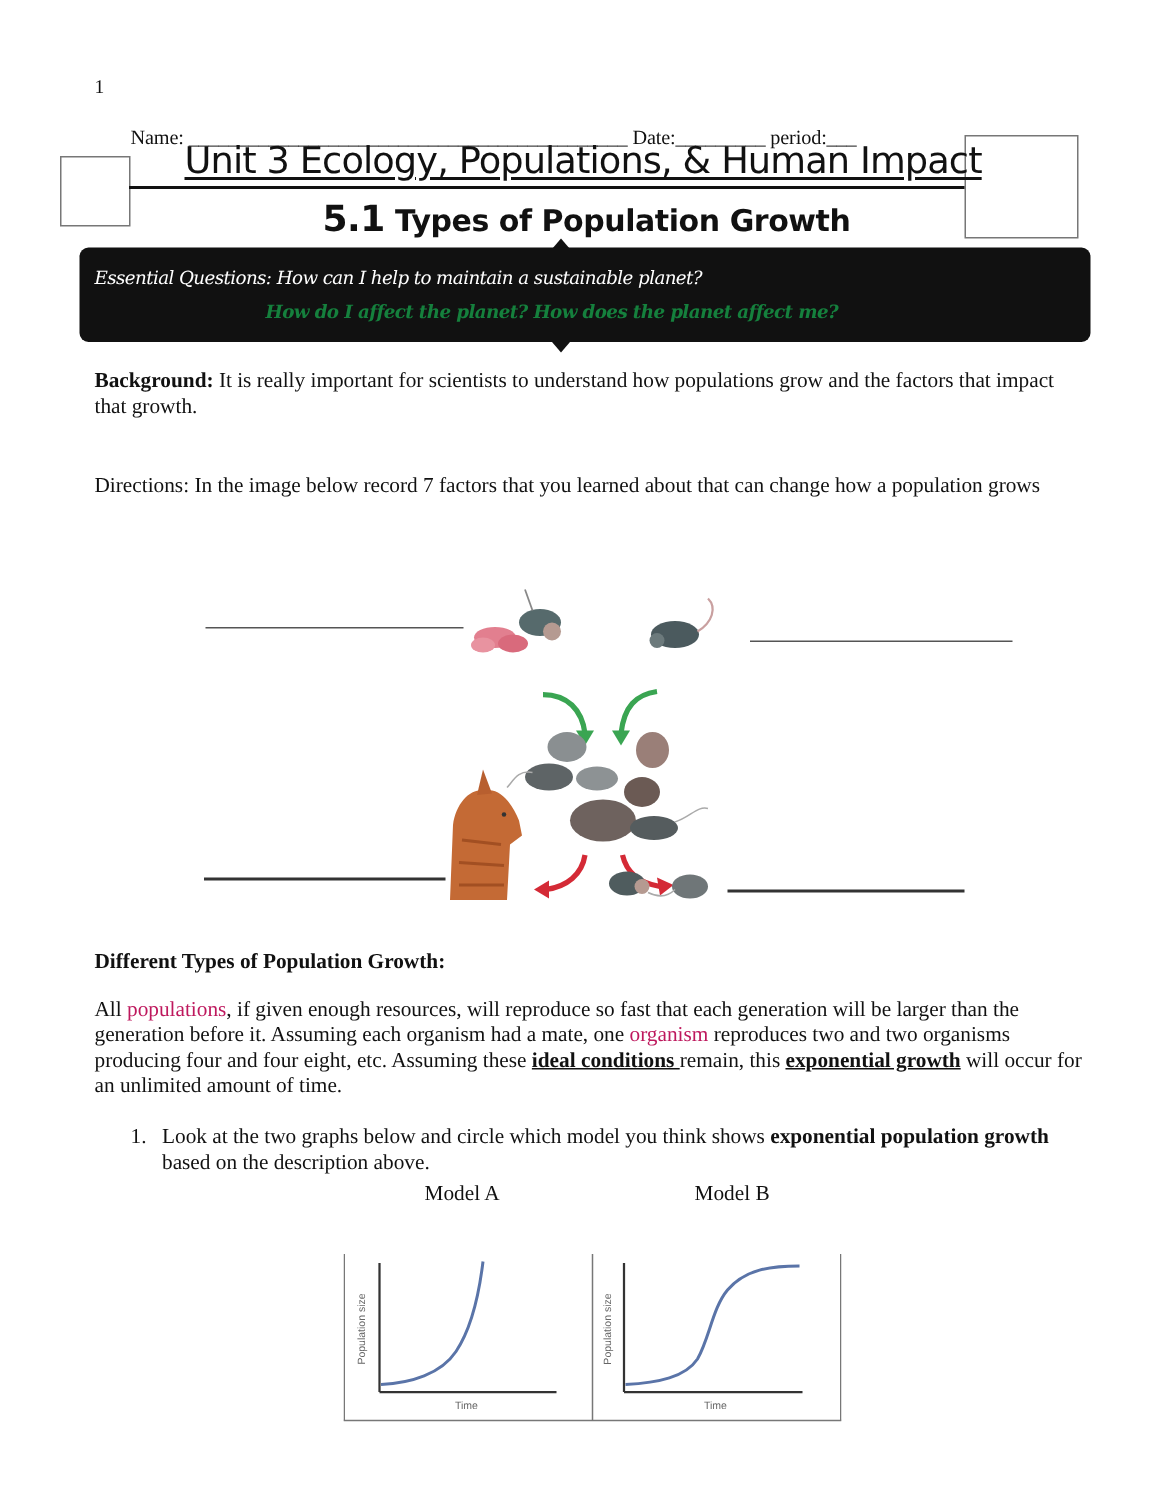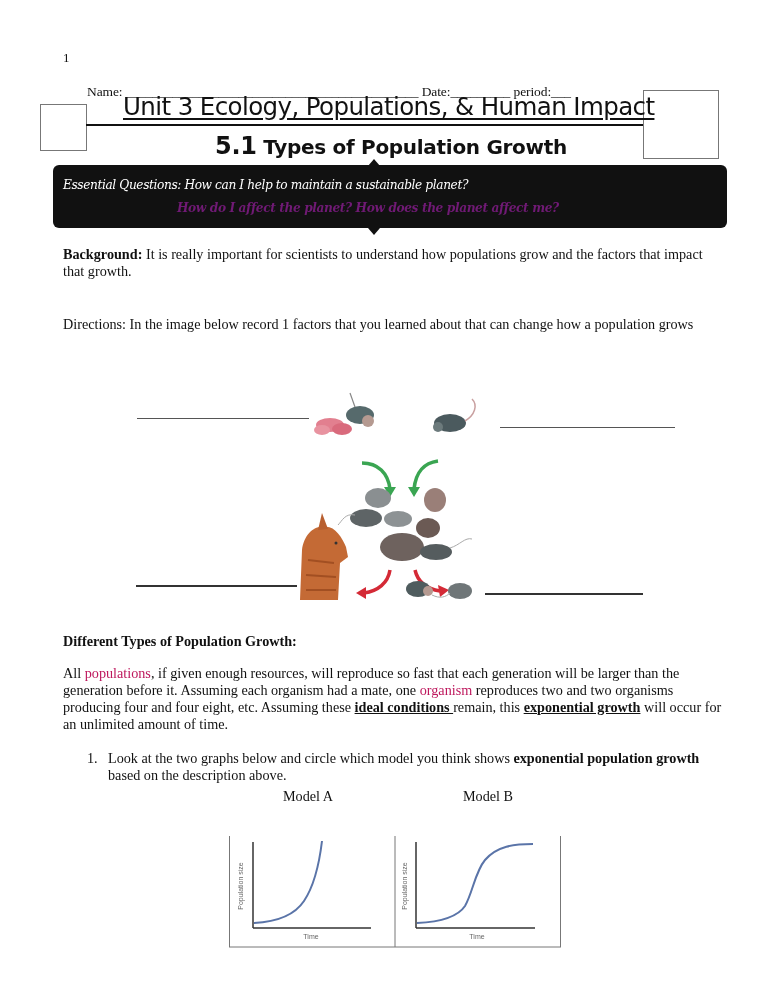--- a/index.html
+++ b/index.html
@@ -16,21 +16,21 @@
   .sub-title { left:215px; top:132px; font-family:"DejaVu Sans", sans-serif; font-weight:bold;
                font-size:20px; white-space:nowrap; letter-spacing:-0.3px; }
   .sub-title .num { font-size:24px; }
   .eq-box { left:53px; top:165px; width:674px; height:63px; background:#111; border-radius:6px; }
   .notch-top { left:368px; top:159px; width:0; height:0; border-left:6px solid transparent;
                border-right:6px solid transparent; border-bottom:7px solid #111; }
   .notch-bot { left:368px; top:228px; width:0; height:0; border-left:6px solid transparent;
                border-right:6px solid transparent; border-top:7px solid #111; }
   .eq-line1 { left:63px; top:178px; color:#fff; font-family:"DejaVu Serif", serif; font-style:italic;
               font-weight:normal; font-size:12.2px; white-space:nowrap; letter-spacing:-0.4px; }
-  .eq-line2 { left:177px; top:201px; color:#701a75; font-family:"DejaVu Serif", serif; font-style:italic;
+  .eq-line2 { left:177px; top:201px; color:#15803d; font-family:"DejaVu Serif", serif; font-style:italic;
               font-weight:bold; font-size:12.2px; white-space:nowrap; letter-spacing:-0.4px; }
   .para { font-size:14.2px; line-height:17px; }
   .bg-para { left:63px; top:246px; width:660px; }
   .review { left:63px; top:316px; width:660px; }
   b { font-weight:bold; }
   .blank { height:1px; background:#555; }
   .b1 { left:137px; top:418px; width:172px; }
   .b2 { left:500px; top:427px; width:175px; }
   .b3 { left:136px; top:585px; width:161px; height:2px; background:#333; }
   .b4 { left:485px; top:593px; width:158px; height:2px; background:#333; }
@@ -71,21 +71,21 @@
 <div class="abs eq-box"></div>
 <div class="abs notch-bot"></div>
 <div class="abs eq-line1">Essential Questions:  How can I help to maintain a sustainable planet?</div>
 <div class="abs eq-line2">How do I affect the planet? How does the planet affect me?</div>
 
 <div class="abs para bg-para">
   <b>Background:</b><span> It is really important for scientists to understand how populations grow and the factors that impact that growth.</span>
 </div>
 
 <div class="abs para review">
-  <span>Directions: In the image below record 1 factors that you learned about that can change how a population grows</span>
+  <span>Directions: In the image below record 7 factors that you learned about that can change how a population grows</span>
 </div>
 
 <div class="abs blank b1"></div>
 <div class="abs blank b2"></div>
 <div class="abs blank b3"></div>
 <div class="abs blank b4"></div>
 
 <svg class="abs figure" viewBox="0 0 240 215">
 
   <g>

